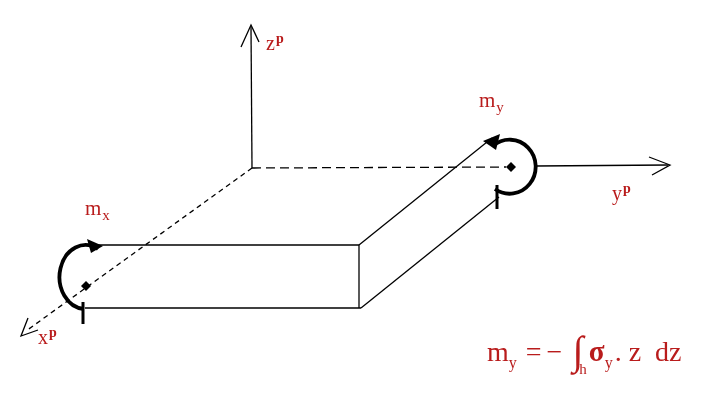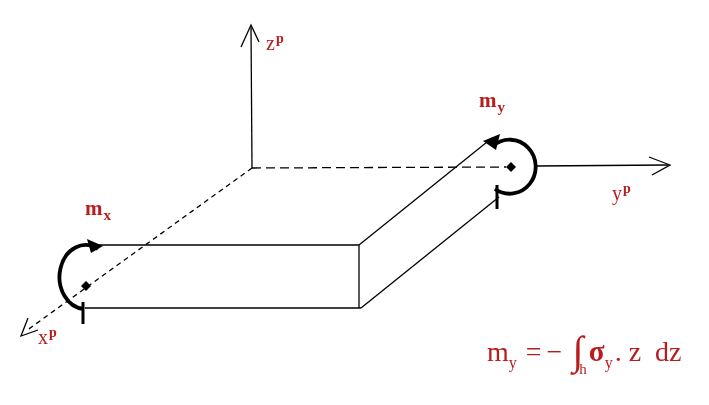--- a/index.html
+++ b/index.html
@@ -3,21 +3,21 @@
 <meta charset="utf-8">
 <style>
   html,body{margin:0;padding:0;background:#ffffff;}
   body{width:709px;height:405px;overflow:hidden;}
   .stage{position:relative;width:709px;height:405px;background:#ffffff;
          font-family:"Liberation Serif",serif;color:#b91c1c;}
   .stage svg{position:absolute;left:0;top:0;}
   .lbl{position:absolute;white-space:nowrap;line-height:1;}
   .axis-lbl{font-size:20px;}
   .axis-lbl .sup{font-size:14px;font-weight:bold;position:relative;top:-7px;margin-left:1px;}
-  .mom-lbl{font-size:21px;font-weight:bold;}
+  .mom-lbl{font-size:21px;font-weight:normal;}
   .mom-lbl .sub{font-size:15px;position:relative;top:5px;margin-left:1px;}
   .eq{position:absolute;left:487px;font-size:28px;white-space:nowrap;line-height:1;}
   .eq .sub{font-size:16px;position:relative;top:7px;}
   .eq .op-eq{margin-left:9px;}
   .eq .op-minus{margin-left:5px;}
   .eq .int{font-size:40px;margin-left:10px;position:relative;top:3px;}
   .eq .int-sub{font-size:15px;position:relative;top:13px;margin-left:-4px;}
   .eq .sigma{font-size:29px;font-weight:bold;margin-left:2px;}
   .eq .zterm{margin-left:2px;}
   .eq .dz{margin-left:14px;}

